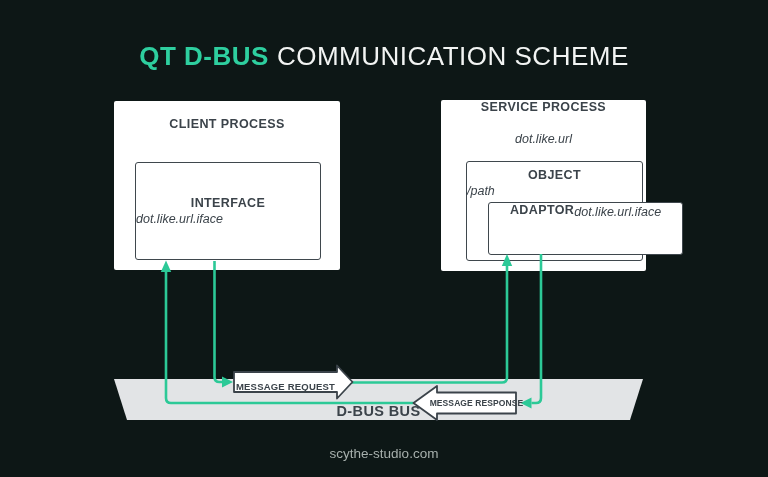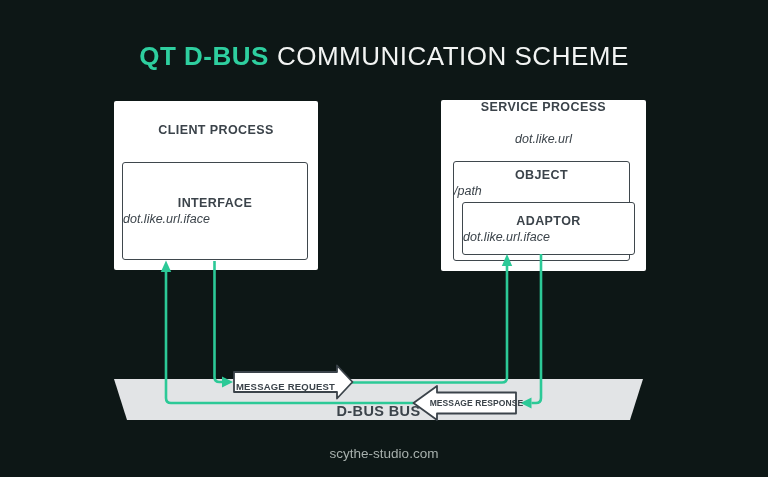--- a/index.html
+++ b/index.html
@@ -38,41 +38,42 @@
     font-weight: bold;
     font-size: 12.5px;
     letter-spacing: 0.4px;
   }
   .box-sub {
     text-align: center;
     font-style: italic;
     font-size: 12.5px;
     margin-top: 18px;
   }
-  .client { left: 114px; top: 101px; width: 204px; height: 169px; padding-top: 22px; }
+  .client { left: 114px; top: 101px; width: 226px; height: 169px; padding-top: 16px; }
   .service { left: 441px; top: 100px; width: 205px; height: 171px; padding-top: 0; }
 
   .inner {
     position: absolute;
     background: #ffffff;
     border: 1.5px solid #3f474d;
     border-radius: 3px;
     color: #3b434a;
+    margin-left: 13px;
   }
   .inner-title { text-align: center; font-weight: bold; font-size: 12.5px; letter-spacing: 0.4px; }
   .inner-sub { font-style: italic; font-size: 12.5px; margin-top: 2px; }
 
   .iface {
     left: 8px; top: 61px; width: 186px; height: 98px;
     display: flex; flex-direction: column; justify-content: center;
   }
   .object { left: 12px; top: 61px; width: 177px; height: 100px; padding-top: 6px; }
   .adaptor {
-    left: 8px; top: 40px; width: 173px; height: 53px;
-    display: flex; flex-direction: column; justify-content: center;
+    left: 8px; top: 40px; width: 195px; height: 53px;
+    display: flex; flex-direction: row; justify-content: center;
   }
 
   
   svg.overlay {
     position: absolute; inset: 0;
     width: 768px; height: 477px;
     pointer-events: none;
   }
   .flow { fill: none; stroke: #2cc997; stroke-width: 2.6px; }
   .flow-head { fill: #2cc997; stroke: none; }

